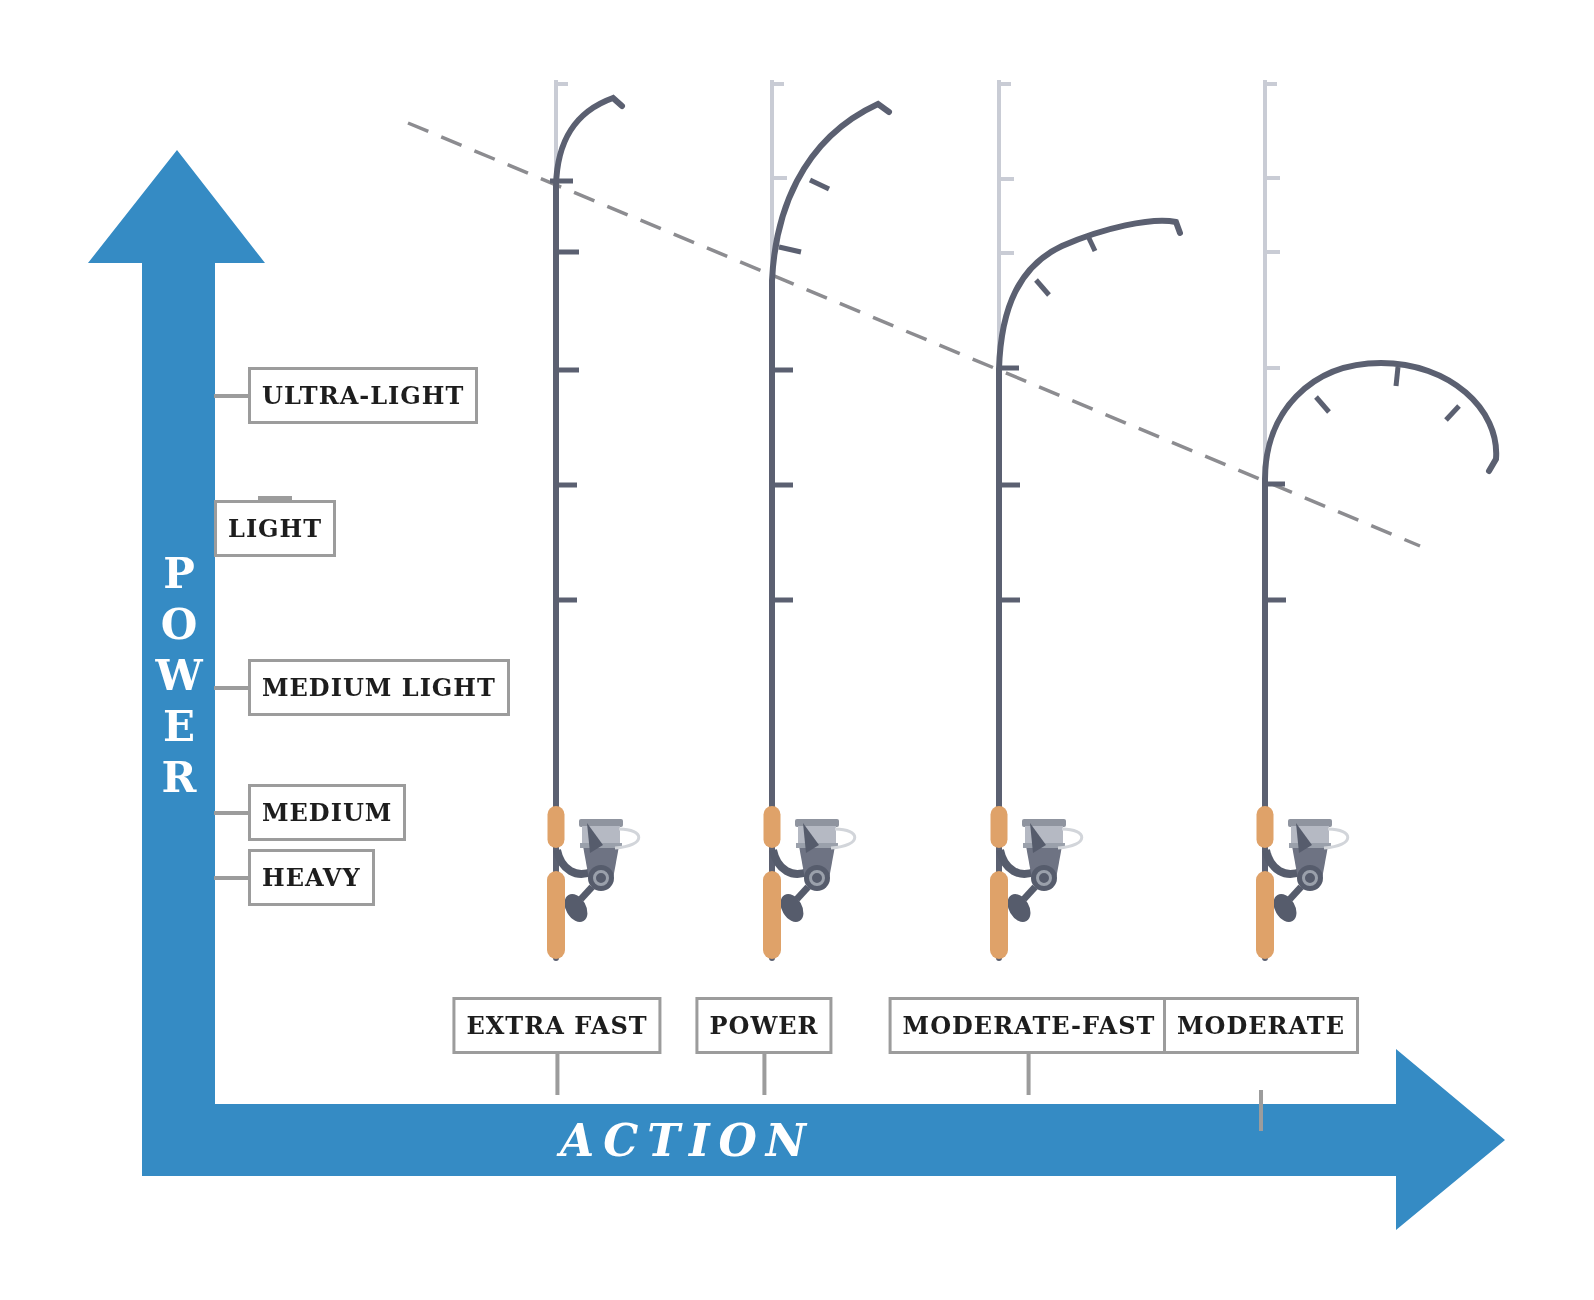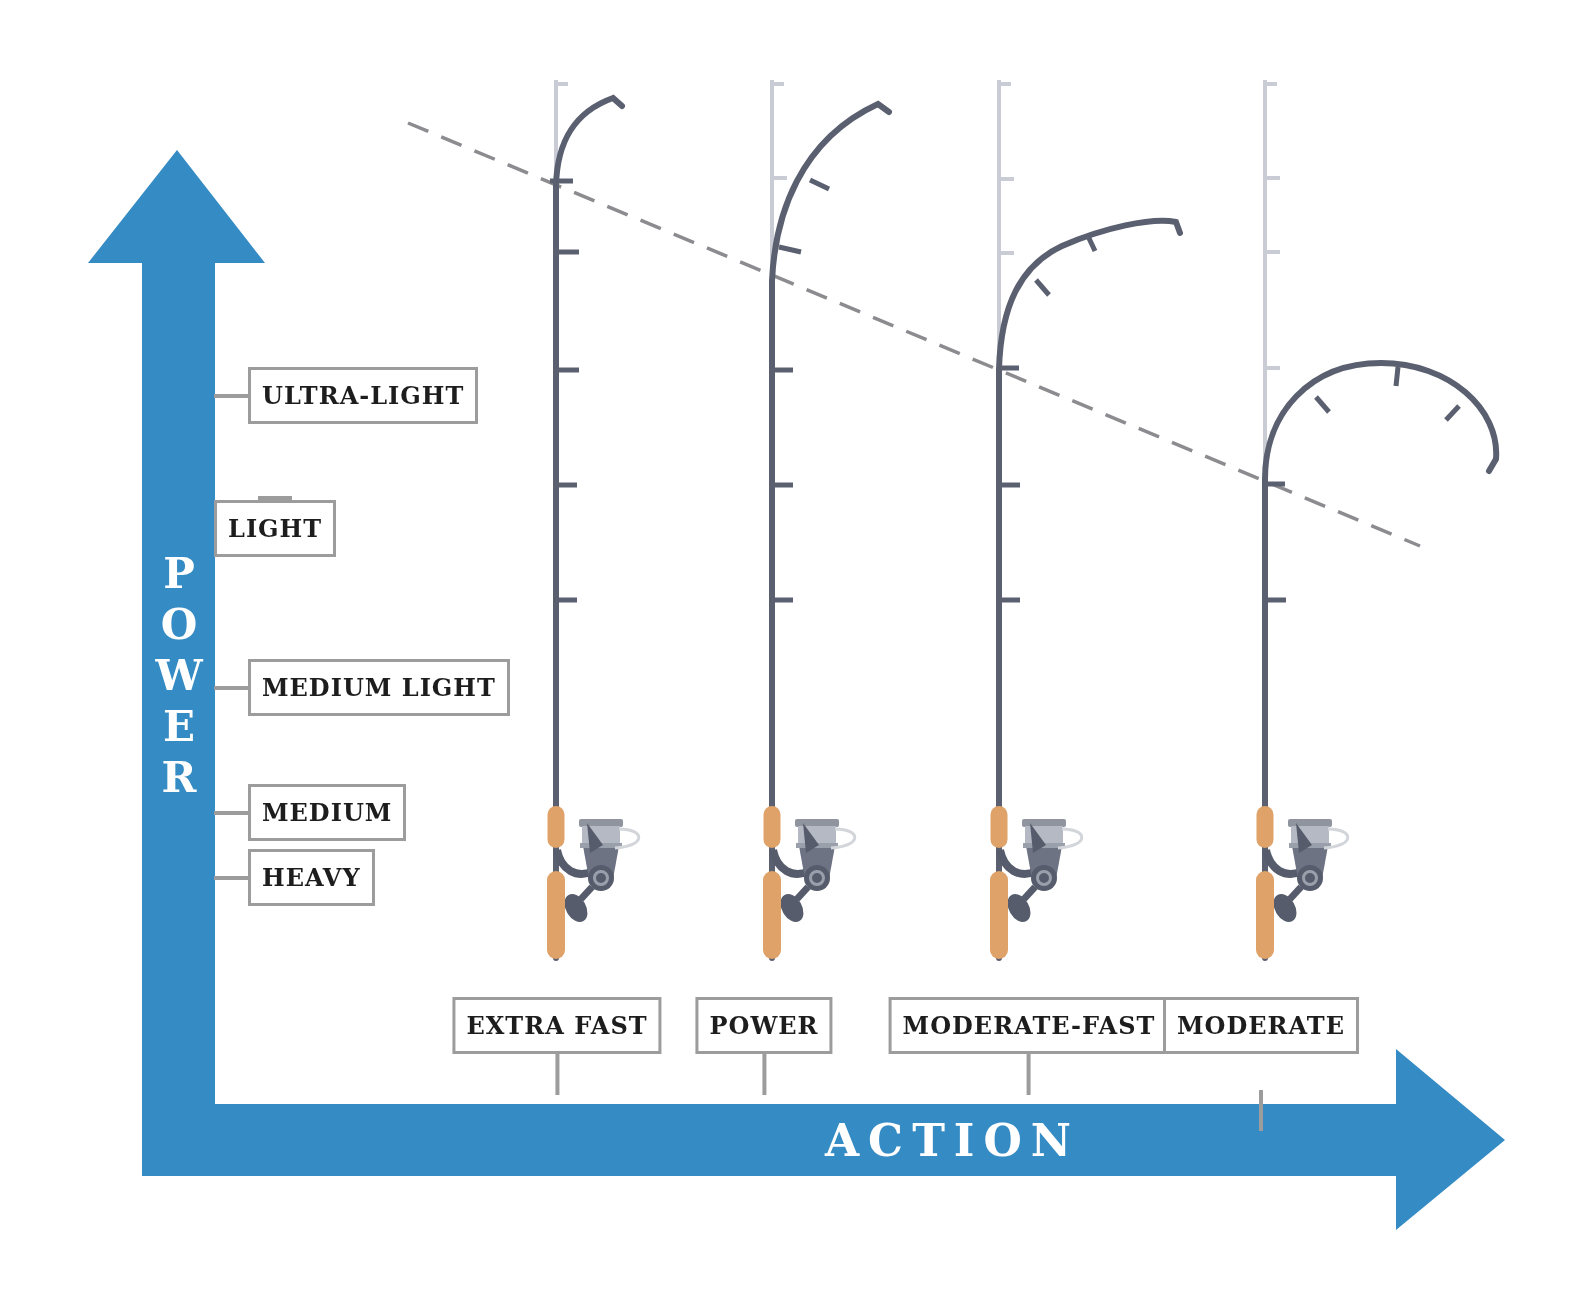--- a/index.html
+++ b/index.html
@@ -28,22 +28,22 @@
 
   
   .axis-word { position:absolute; color:#ffffff; font-weight:bold; }
   #power-word { left:142px; top:549px; width:73px; display:flex; justify-content:center; }
   #power-word .vtext {
     writing-mode:vertical-rl; text-orientation:upright;
     font-size:42px; line-height:1; letter-spacing:2px;
   }
   #action-word {
     left:560px; top:1104px; width:520px; height:72px;
-    display:flex; align-items:center; justify-content:flex-end;
-    font-size:44px; letter-spacing:9px;
+    display:flex; align-items:center; justify-content:flex-start;
+    font-size:44px; letter-spacing:9px;font-style:italic;
   }
 </style>
 </head>
 <body>
 
 <div class="canvas">
 
   <svg class="layer" width="1594" height="1300" viewBox="0 0 1594 1300">
 
     <defs>

